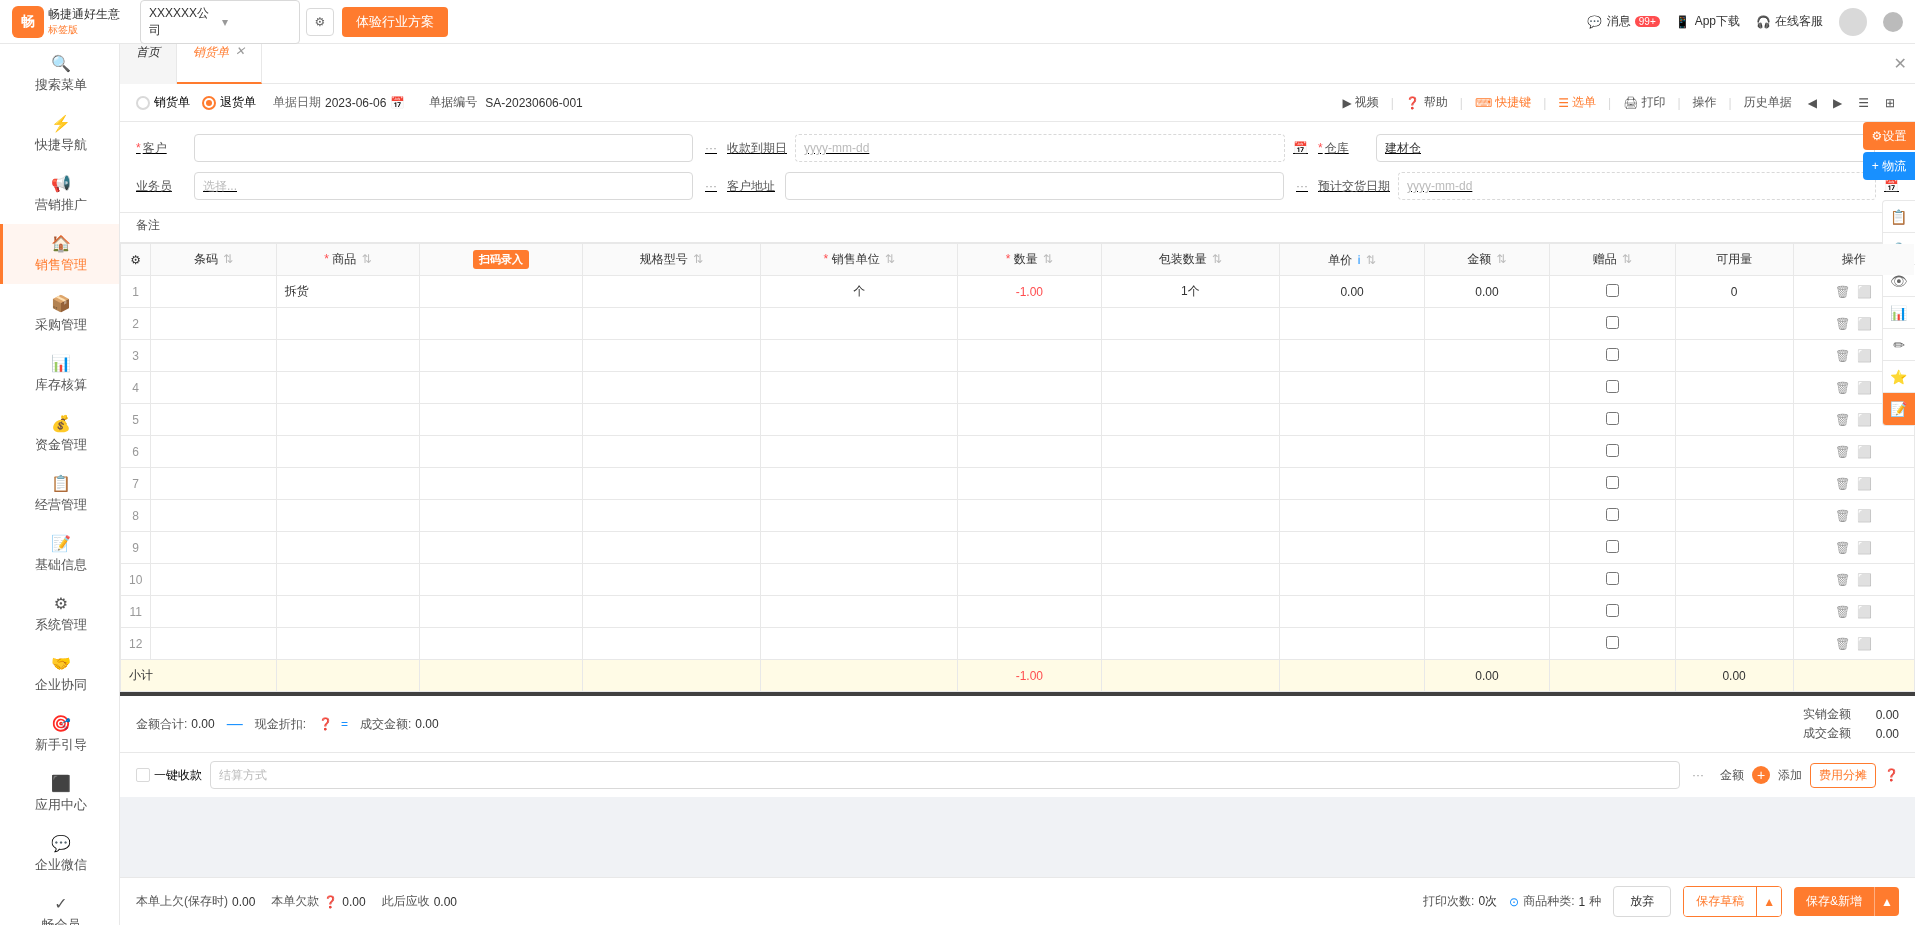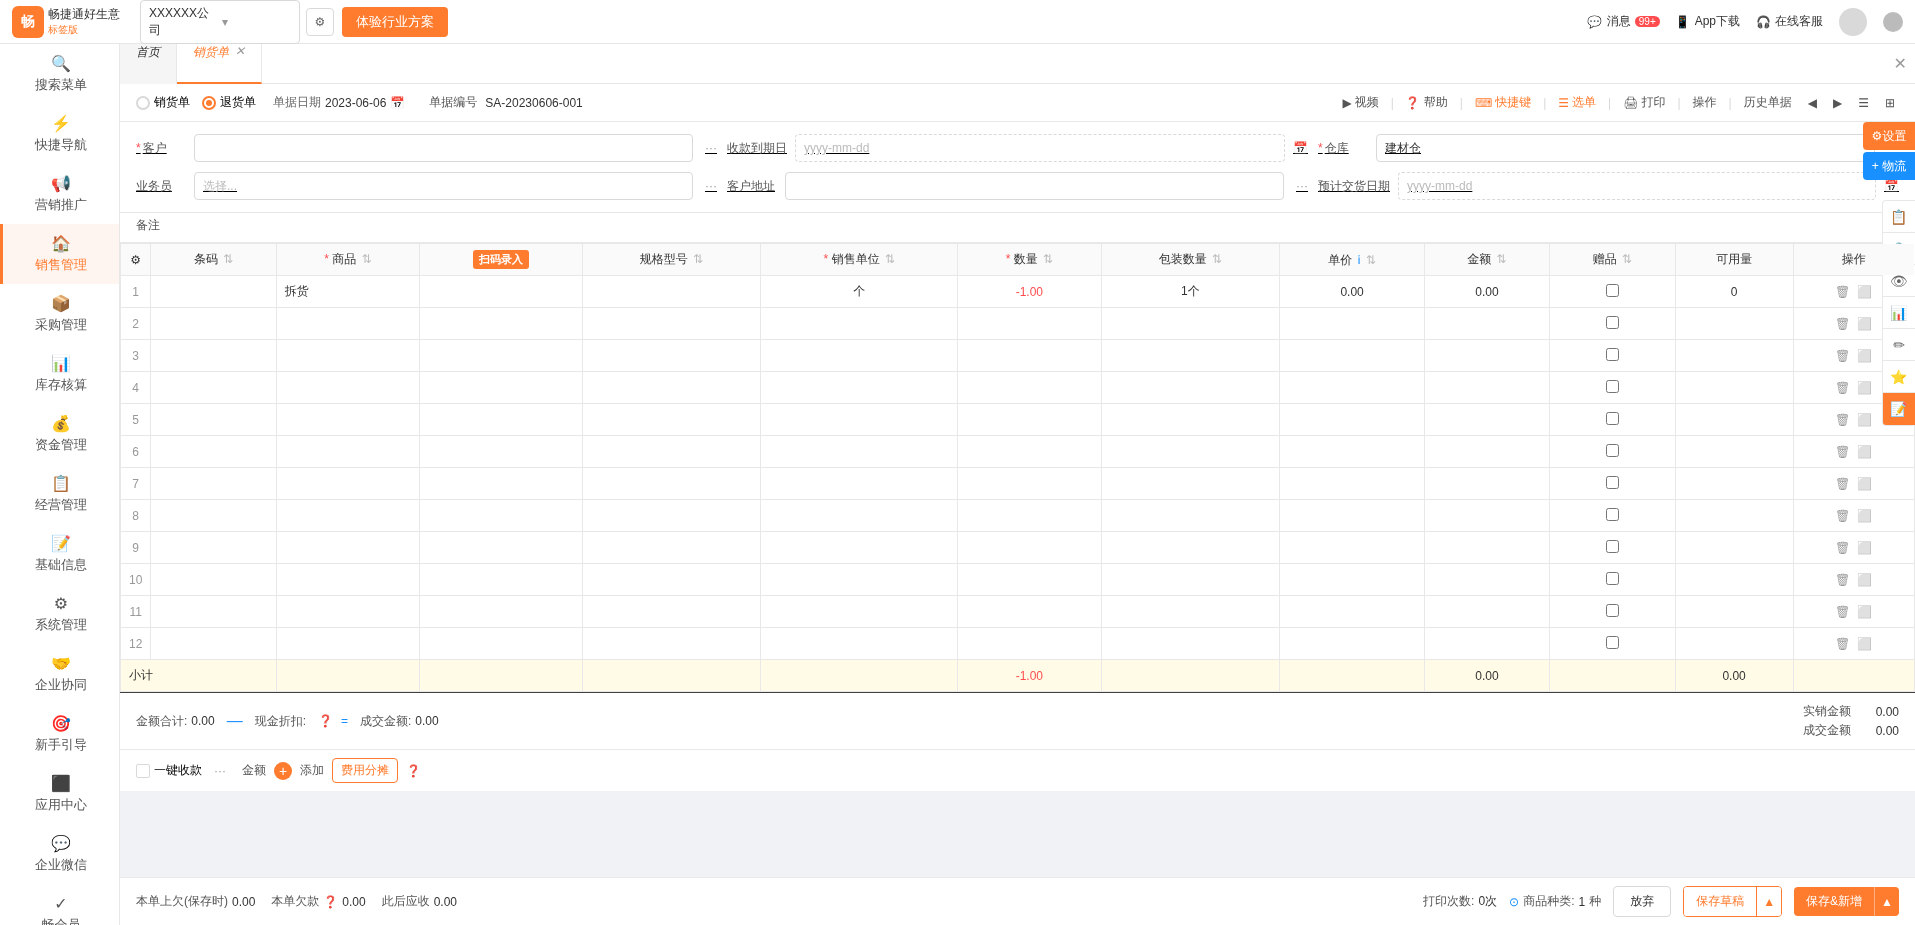--- a/index.html
+++ b/index.html
@@ -223,21 +223,21 @@
     }
     .qty-red { color: #ff4d4f; }
     .subtotal-row td {
       background: #fffbe6; font-weight: 500;
     }
 
     
     .calc-footer {
       background: #fff; padding: 10px 16px;
       display: flex; align-items: center; gap: 12px;
-      border-top: 1px solid #404040;
+      border-top: 4px solid #404040;
     }
     .calc-item { display: flex; align-items: center; gap: 4px; }
     .calc-label { color: #555; }
     .calc-value { color: #333; font-weight: 500; }
     .calc-sep { color: #1890ff; font-size: 16px; }
 
     
     .payment-row {
       background: #fff; padding: 8px 16px;
       display: flex; align-items: center; gap: 8px;
@@ -877,20 +877,23 @@
             <span class="summary-value">0.00</span>
           </div>
         </div>
       </div>
 
       <div class="payment-row">
         <div class="checkbox-item">
           <div class="checkbox"></div>
           <span>一键收款</span>
         </div>
+        <div class="field-input" style="min-width:80px;color:#bbb;">
+          <span>结算方式</span>
+        </div>
         <span class="field-dots">···</span>
         <span style="color:#555;margin-left:8px;">金额</span>
         <button class="add-btn">+</button>
         <span style="color:#555;">添加</span>
         <button class="expense-btn">费用分摊</button>
         <span style="color:#1890ff;cursor:pointer;">❓</span>
       </div>
 
     </div>
 

